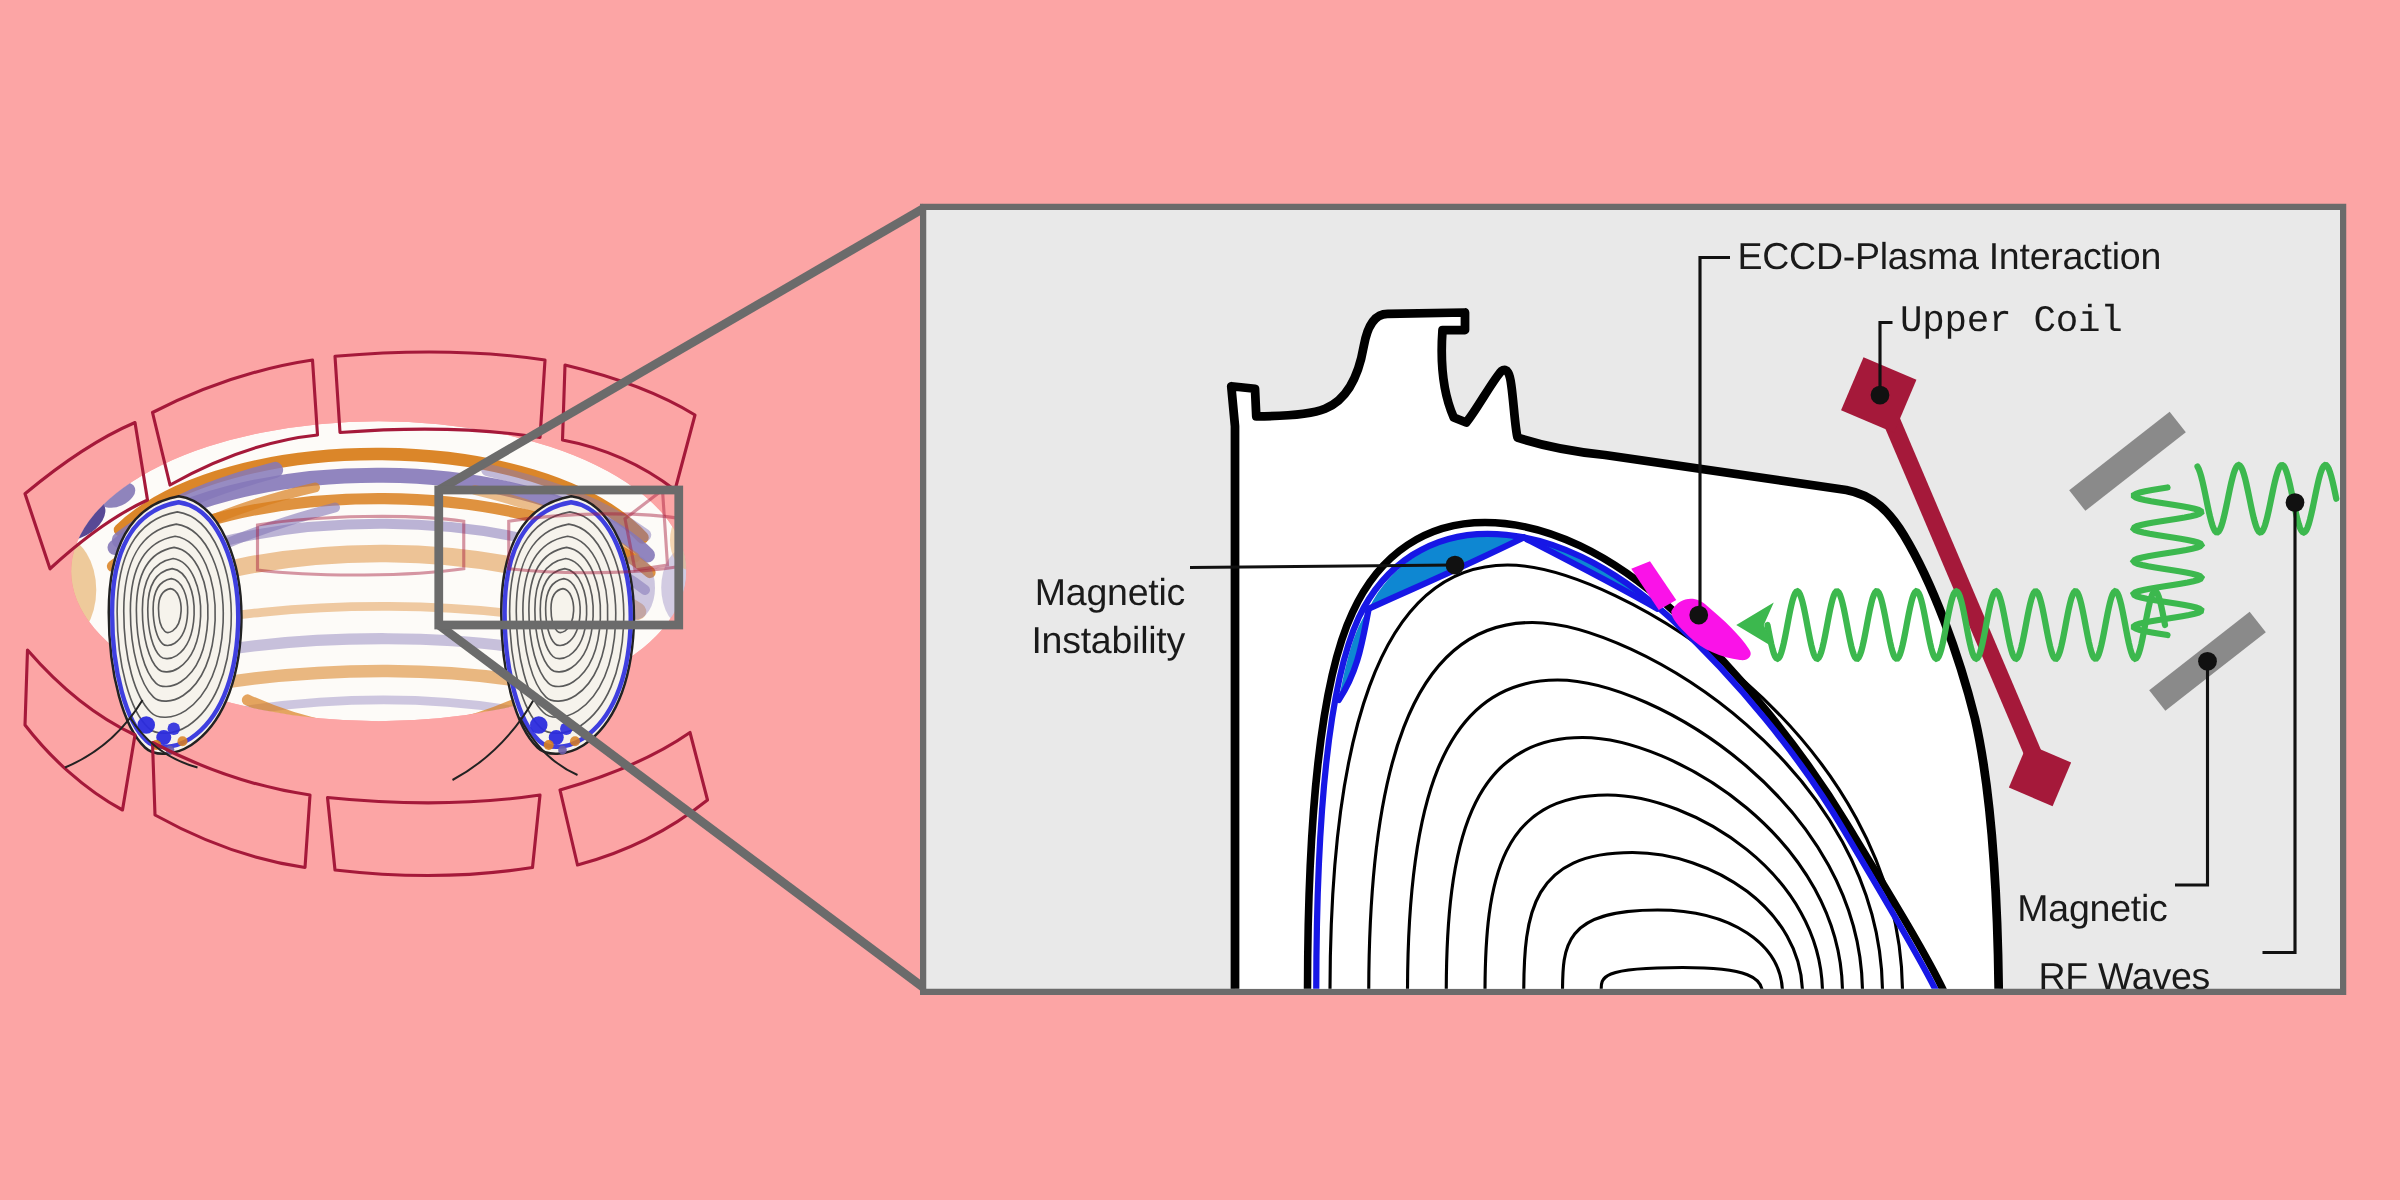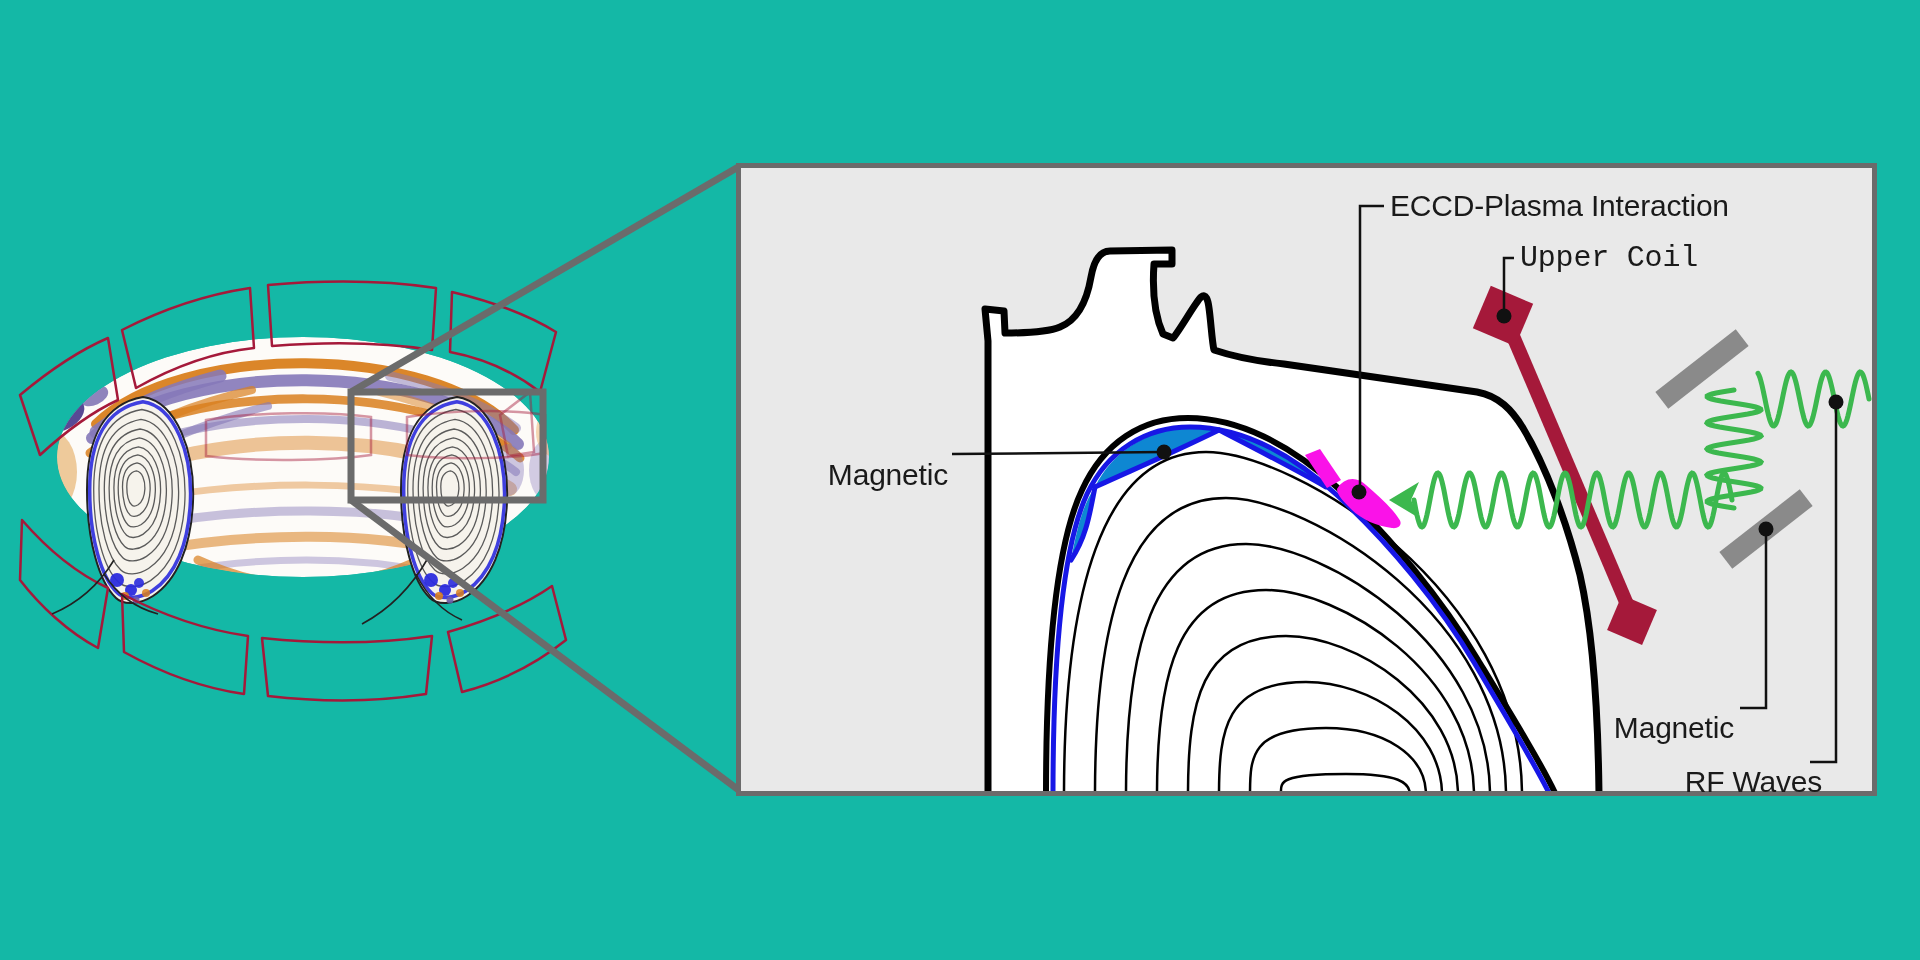--- a/index.html
+++ b/index.html
@@ -1,16 +1,16 @@
 <!DOCTYPE html>
 <html style="--panel-bg: #E9E9E9; --panel-border: #6B6B6B; --zoom-gray: #6B6B6B; --vessel-line: #000000; --flux-line: #000000; --island-fill: #0E87D2; --island-line: #1717E6; --eccd: #FA12E8; --rf-wave: #3CB84E; --mirror: #8A8A8A; --coil: #A5193A; --cage: #A5193A; --band-orange: #D97F1E; --band-purple: #8578B8; --label-text: #1A1A1A;"><head>
 <meta charset="utf-8">
 <style>
   html,body{margin:0;padding:0;background:#fff;}
-  #stage{position:relative;width:1920px;height:960px;background:#14b8a6;overflow:hidden;
+  #stage{position:relative;width:1920px;height:960px;background:#fca5a5;overflow:hidden;
          font-family:"Liberation Sans","DejaVu Sans",sans-serif;}
   #fig{position:absolute;left:0;top:0;}
   .lbl{position:absolute;font-size:30px;line-height:36px;color:var(--label-text,#1a1a1a);
        letter-spacing:-0.2px;white-space:nowrap;}
   .lbl.right{text-align:right;margin-top:20px;}
   .mi{line-height:37.5px;}
   
   .panel-bg{fill:var(--panel-bg);stroke:var(--panel-border);stroke-width:5;}
   .zoombox{fill:none;stroke:var(--zoom-gray);stroke-width:7;}
   .connector{stroke:var(--zoom-gray);stroke-width:7;fill:none;}
@@ -219,16 +219,17 @@
     <circle class="dot" cx="1164" cy="452" r="7.5"></circle>
     <circle class="dot" cx="1766" cy="529" r="7.5"></circle>
     <circle class="dot" cx="1836" cy="402" r="7.5"></circle>
   </g>
 </svg>
 
 <div class="lbl" style="left:1390px;top:188px;">ECCD-Plasma Interaction</div>
 <div class="lbl" style="left:1520px;top:240px;font-family:Liberation Mono, monospace;">Upper Coil</div>
 <div class="lbl right mi" style="left:716px;top:436px;width:232px;">
   <div>Magnetic</div>
+  <div>Instability</div>
 </div>
 <div class="lbl right" style="left:1594px;top:690px;width:140px;">Magnetic</div>
-<div class="lbl right" style="left:1652px;top:744px;width:170px;">RF Waves</div>
+<div class="lbl right" style="left:1598px;top:744px;width:170px;">RF Waves</div>
 </div>
 
 </body></html>

